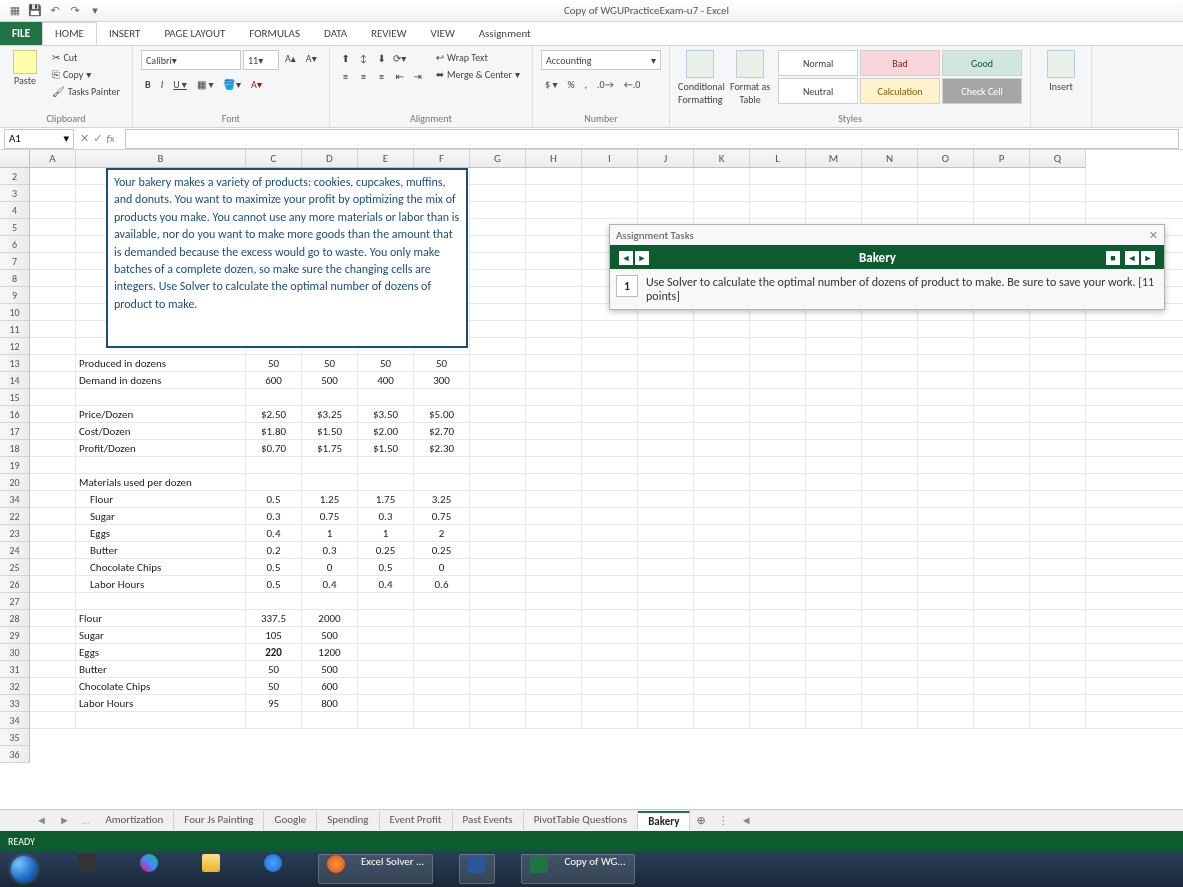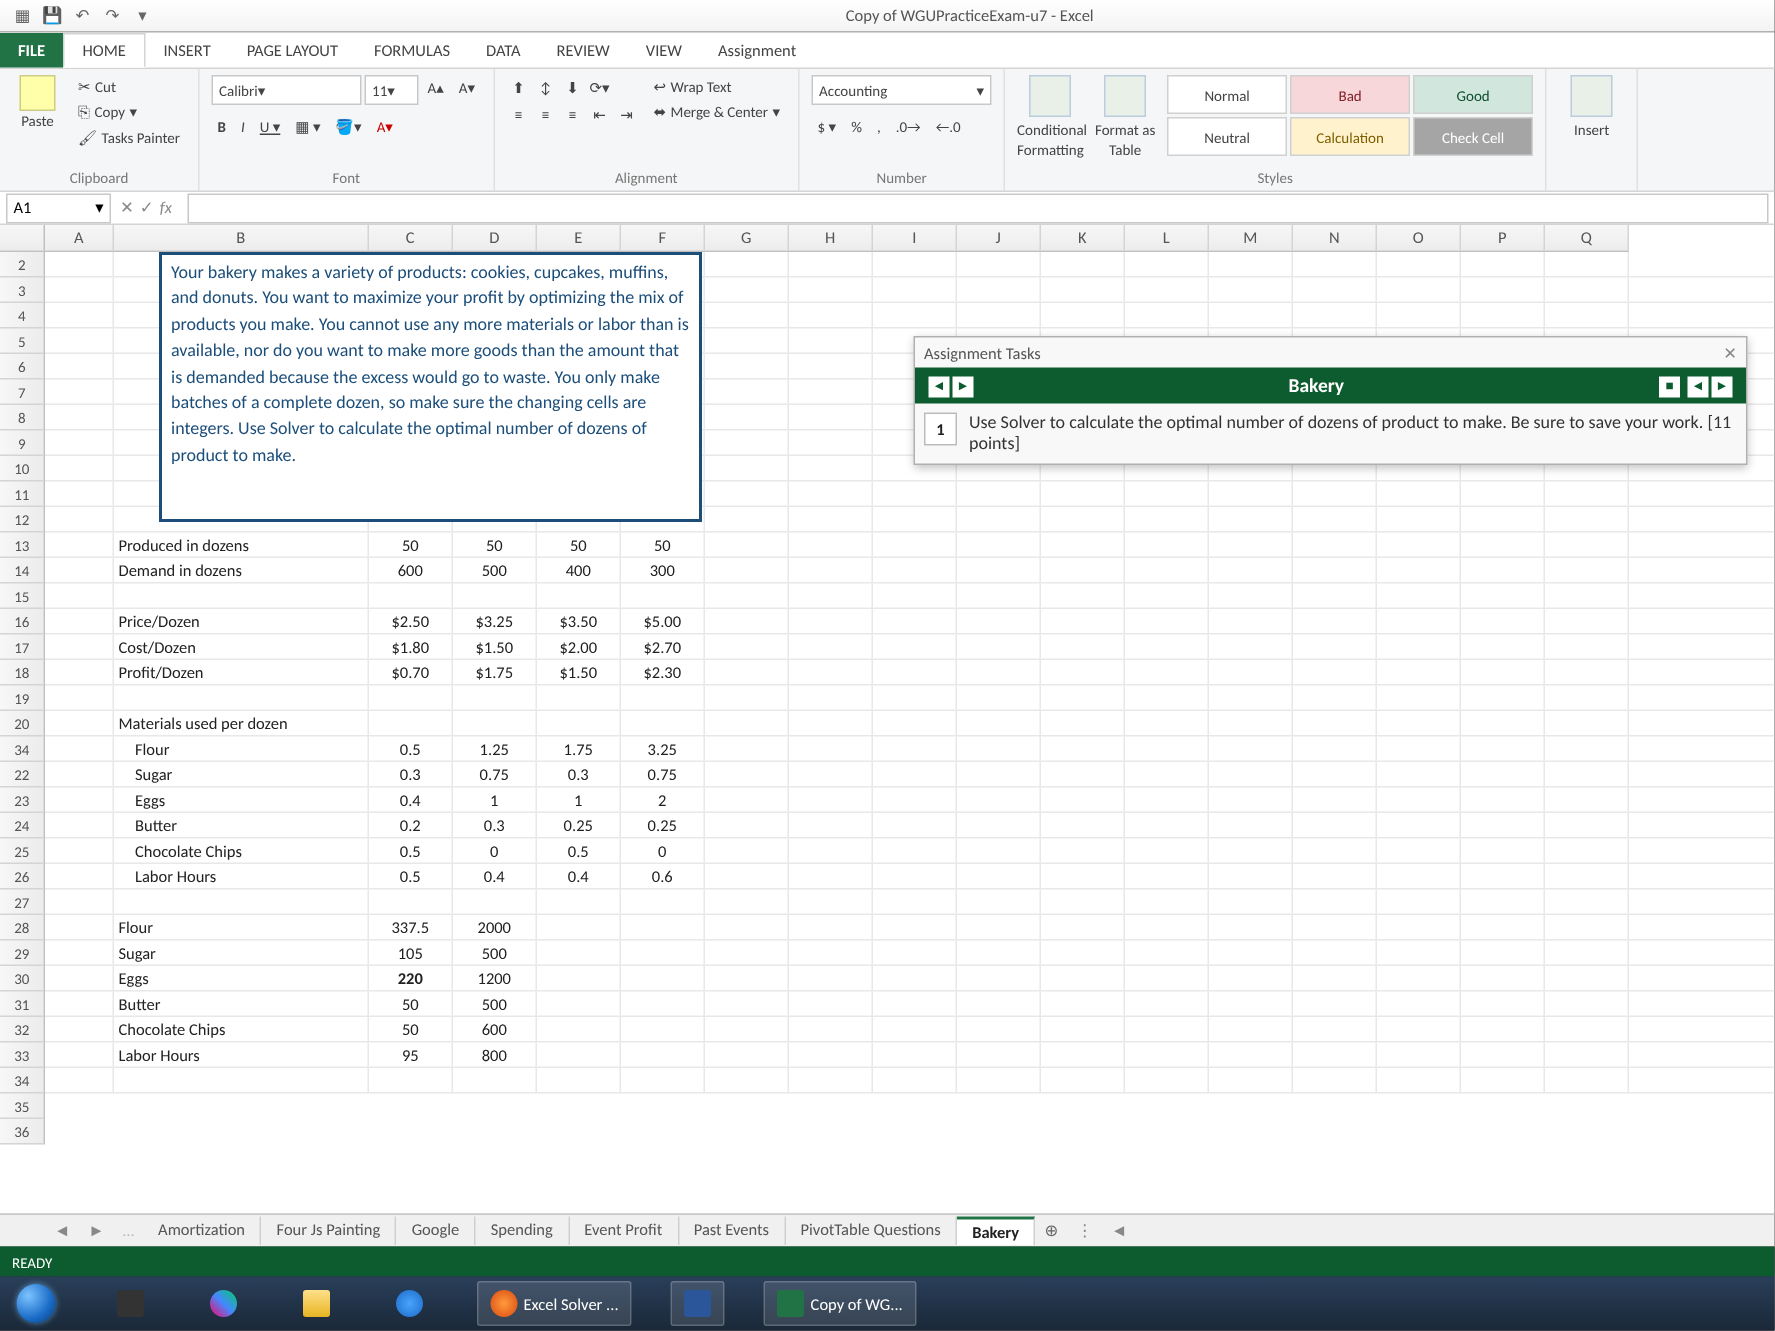--- a/index.html
+++ b/index.html
@@ -189,21 +189,21 @@
 .taskbar {
   height: 36px;
   background: linear-gradient(#2a3f5a,#1a2838);
   display: flex;
   align-items: center;
   padding: 0 4px;
   gap: 2px;
 }
 .startbtn { width: 40px; height: 30px; display: flex; align-items: center; justify-content: center; }
 .orb { width: 26px; height: 26px; border-radius: 50%; background: radial-gradient(circle at 30% 30%, #7cc3ff, #1a6bc7 60%, #0a3a6e); box-shadow: 0 0 4px rgba(120,200,255,.6); }
-.tbitem { height: 30px; min-width: 36px; padding: 0 8px; display: flex; align-items: center; gap: 4px; color: #fff; font-size: 11px; border-radius: 2px; margin-left: 24px; }
+.tbitem { height: 30px; min-width: 36px; padding: 0 8px; display: flex; gap: 16px; color: #fff; font-size: 11px; border-radius: 2px; margin-left: 24px; }
 .tbitem.running { background: rgba(255,255,255,.12); border: 1px solid rgba(255,255,255,.2); }
 .tbicn { width: 18px; height: 18px; }
 .ie { background: radial-gradient(circle,#4aa3ff,#1a6bc7); border-radius: 50%; }
 .ff { background: radial-gradient(circle,#ff9a3c,#d9480f); border-radius: 50%; }
 .fold { background: linear-gradient(#ffe08a,#e6b422); border-radius: 2px; }
 .wrd { background: #2b579a; border-radius: 2px; }
 .xls { background: #217346; border-radius: 2px; }
 
 .close-x { cursor: pointer; color: #888; }
 </style>

